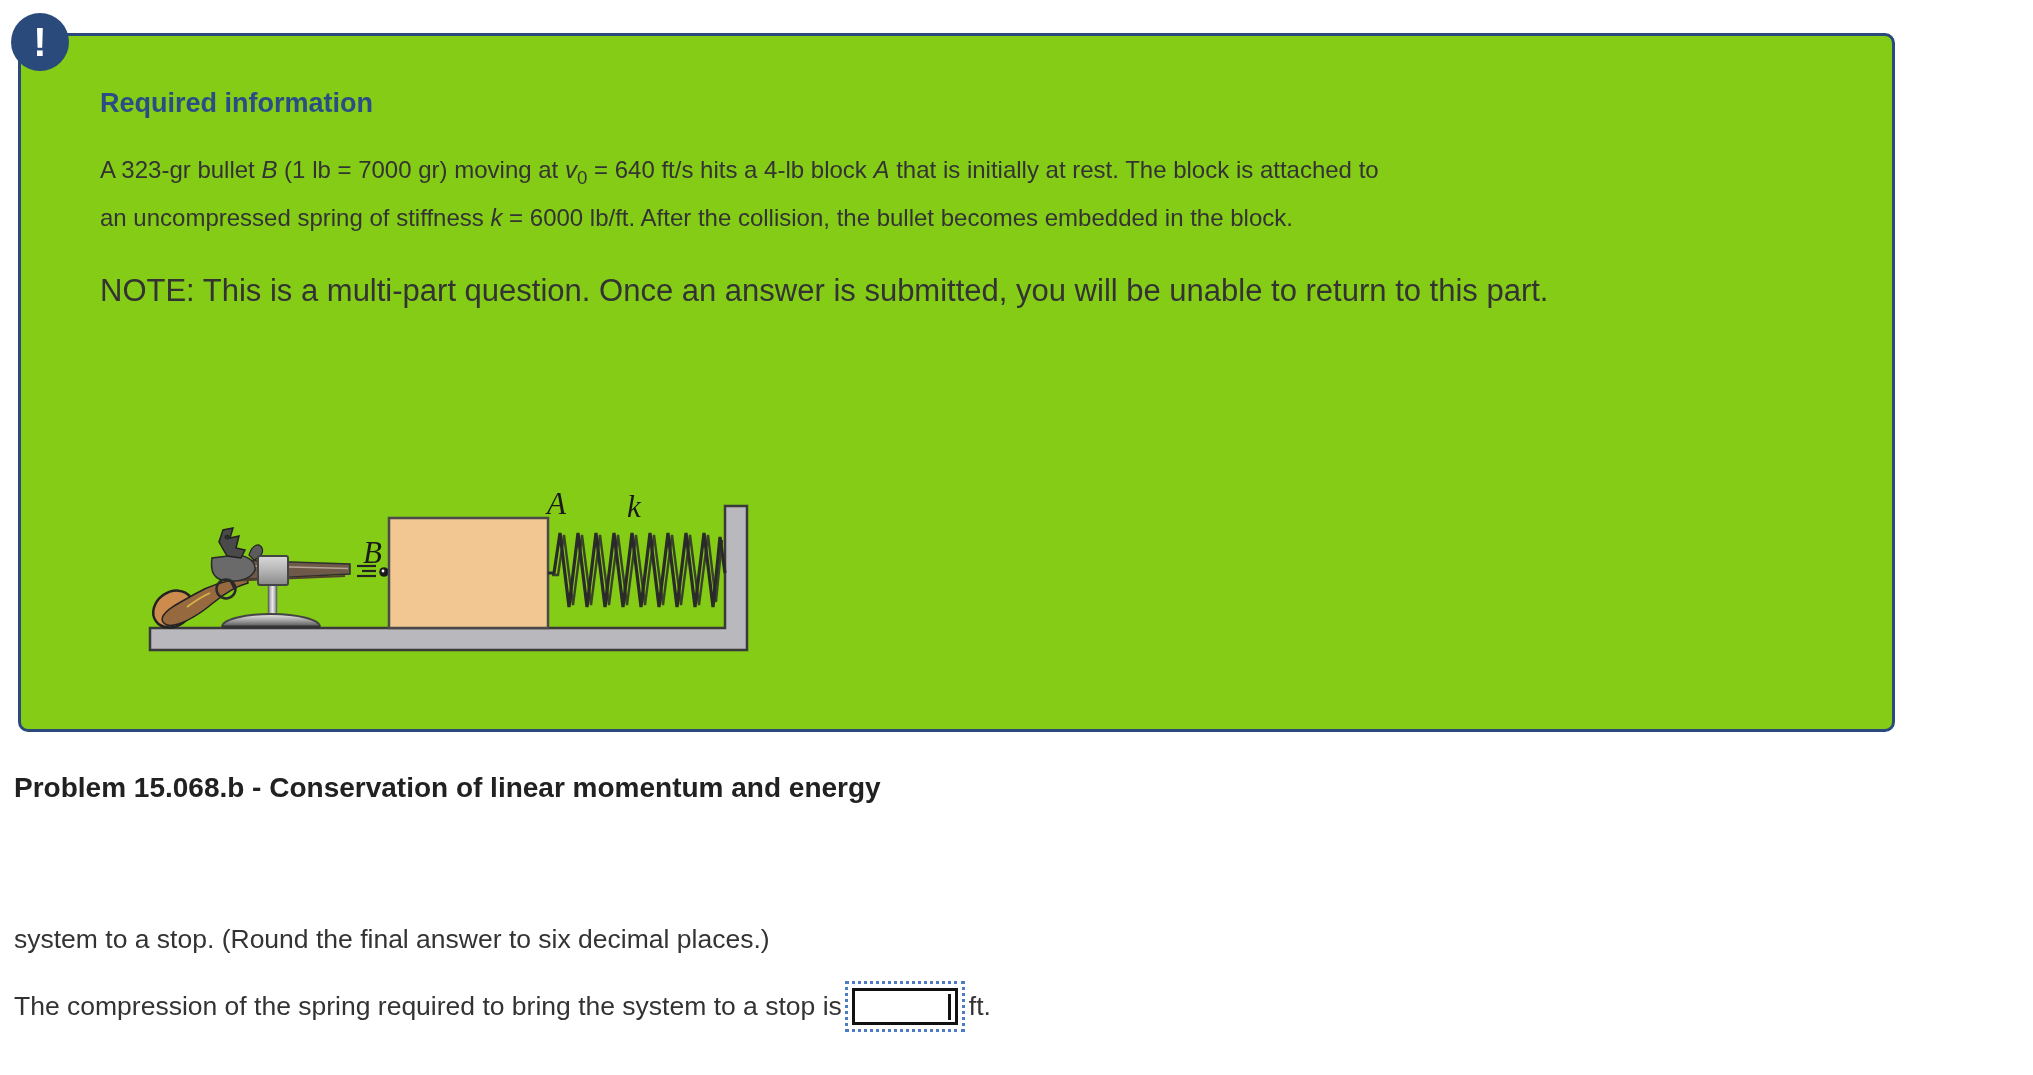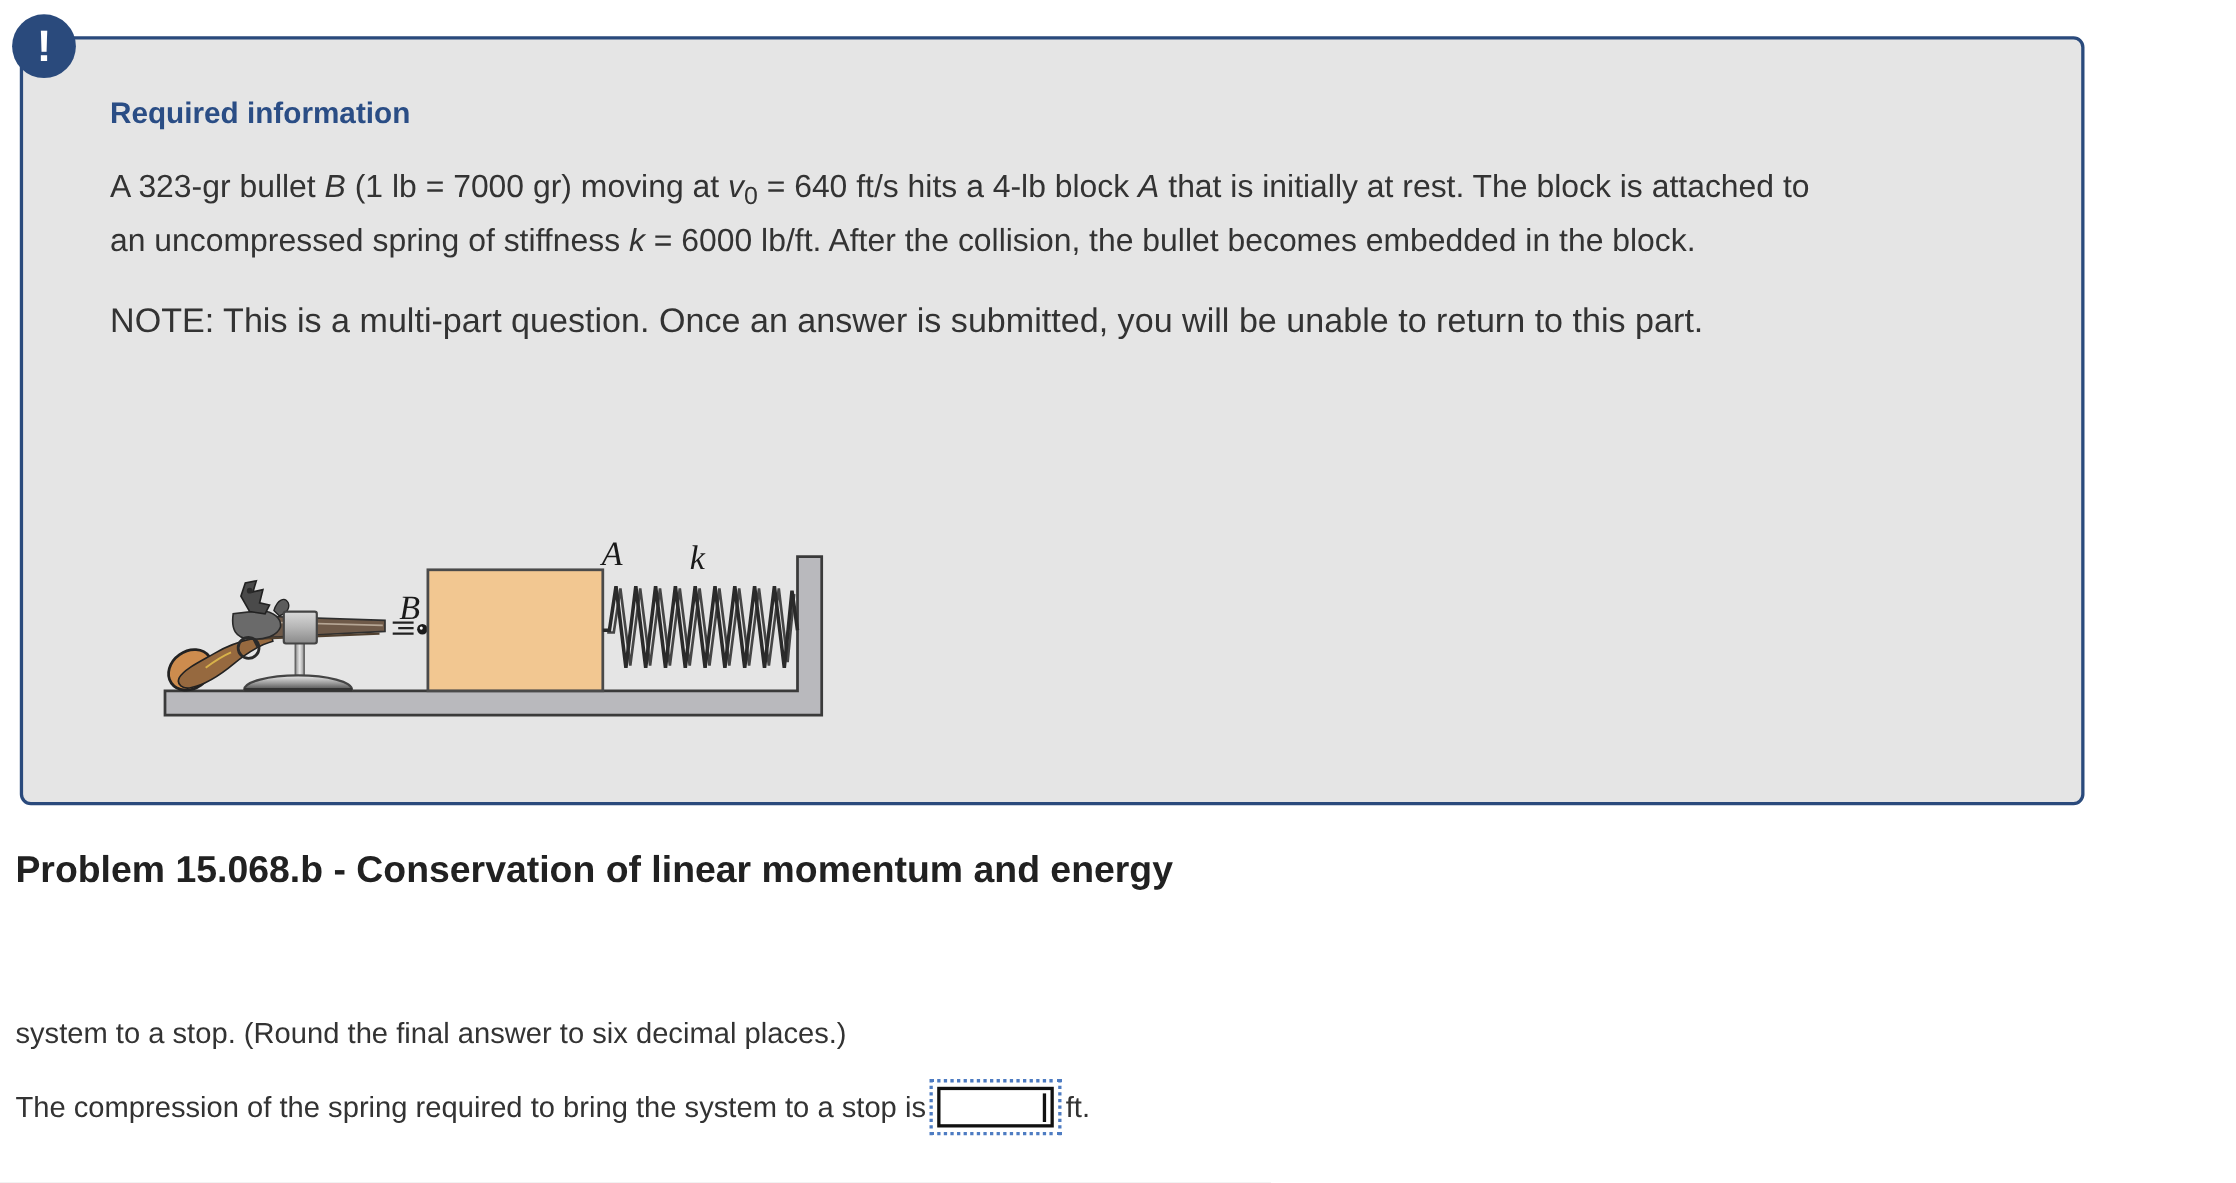--- a/index.html
+++ b/index.html
@@ -13,21 +13,21 @@
     overflow: hidden;
   }
 
   
   .alert-box {
     position: absolute;
     left: 18px; top: 33px;
     width: 1877px; height: 699px;
     border: 3px solid #2a4a7c;
     border-radius: 10px;
-    background: #e5e5e5;
+    background: #84cc16;
   }
   .alert-icon {
     position: absolute;
     left: 11px; top: 13px;
     width: 58px; height: 58px;
     border-radius: 50%;
     background: #2a4a7c;
     color: #ffffff;
     font-size: 40px;
     font-weight: bold;
@@ -46,21 +46,21 @@
   .problem-title {
     font-size: 29px;
     font-weight: bold;
     color: #212121;
     line-height: 40px;
     margin: 21px 0 0 0;
     white-space: pre-line;
     max-width: 1735px;
   }
   .problem-body {
-    font-size: 29px;
+    font-size: 24px;
     line-height: 40px;
     margin: 31px 0 0 0;
     color: #333333;
     max-width: 1735px;
   }
   .note-text {
     font-size: 31px;
     line-height: 40px;
     margin: 33px 0 0 0;
     color: #333333;
@@ -69,21 +69,21 @@
 
   .diagram {
     position: absolute;
     left: 94px; top: 440px;
   }
 
   
   .section-heading {
     position: absolute;
     left: 14px; top: 772px;
-    font-size: 34px;
+    font-size: 28px;
     font-weight: bold;
     color: #212121;
     margin: 0;
   }
   .question-text {
     position: absolute;
     left: 14px; top: 884px;
     font-size: 26.5px;
     line-height: 37px;
     margin: 0;

